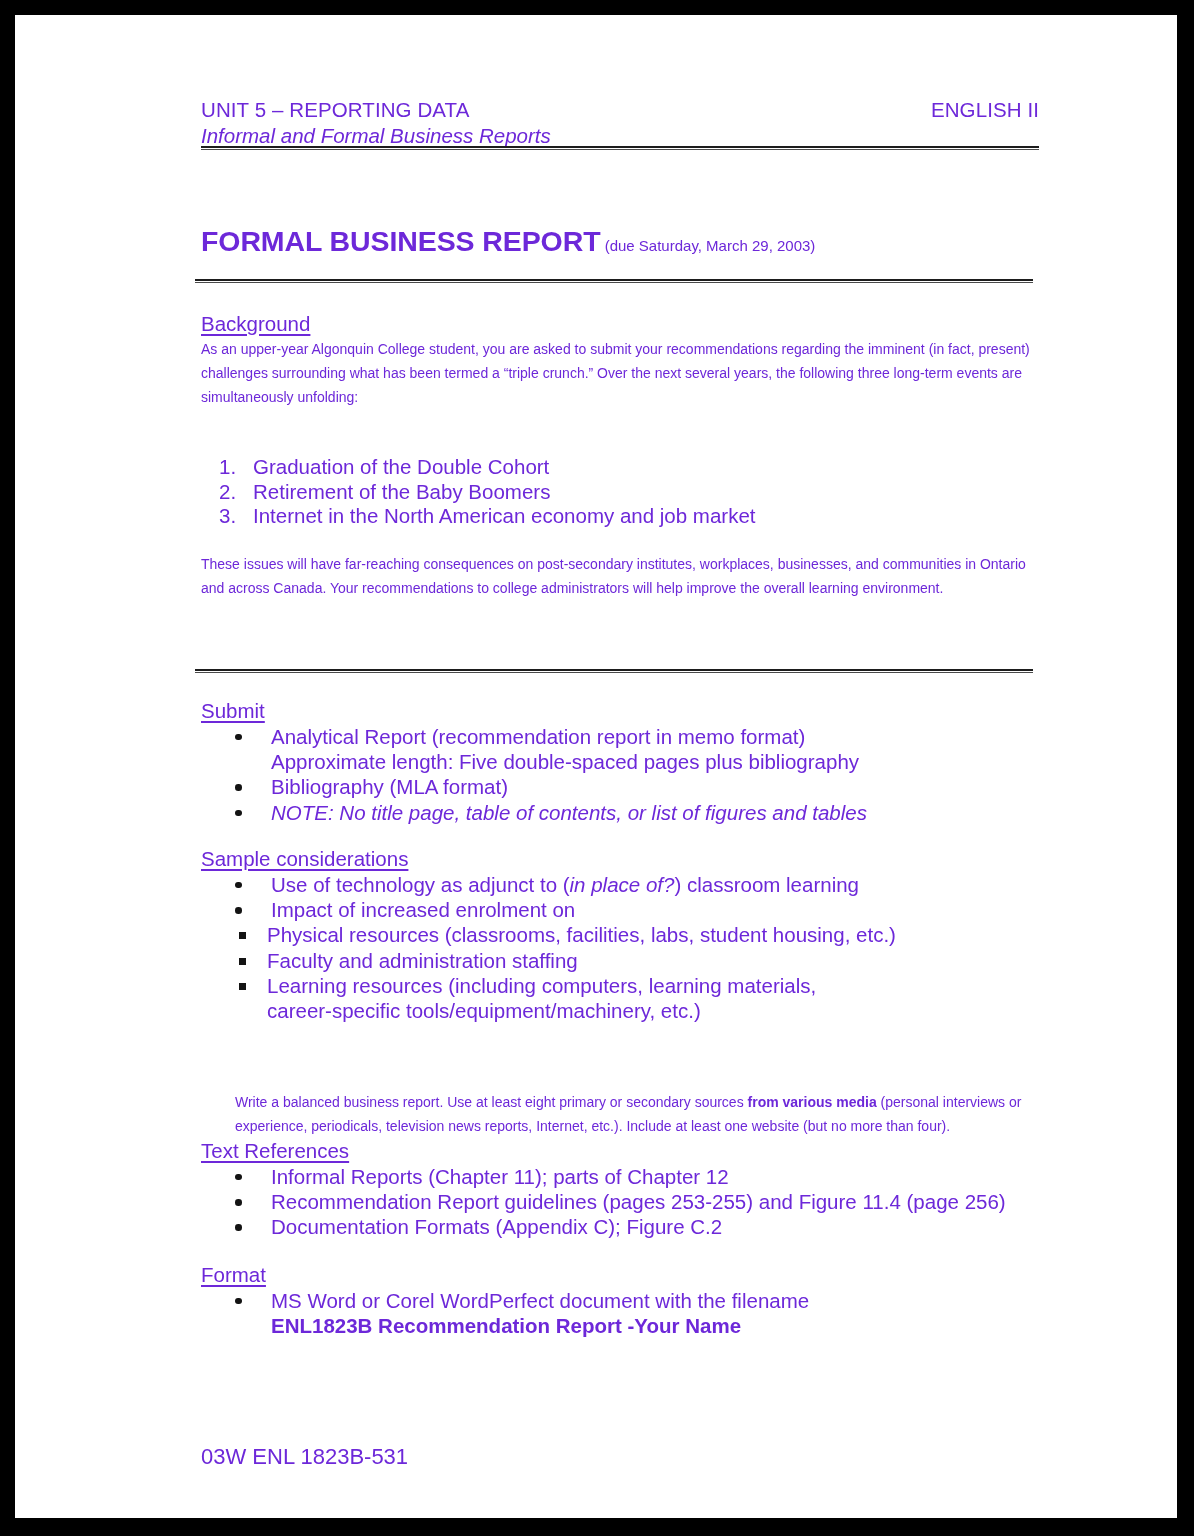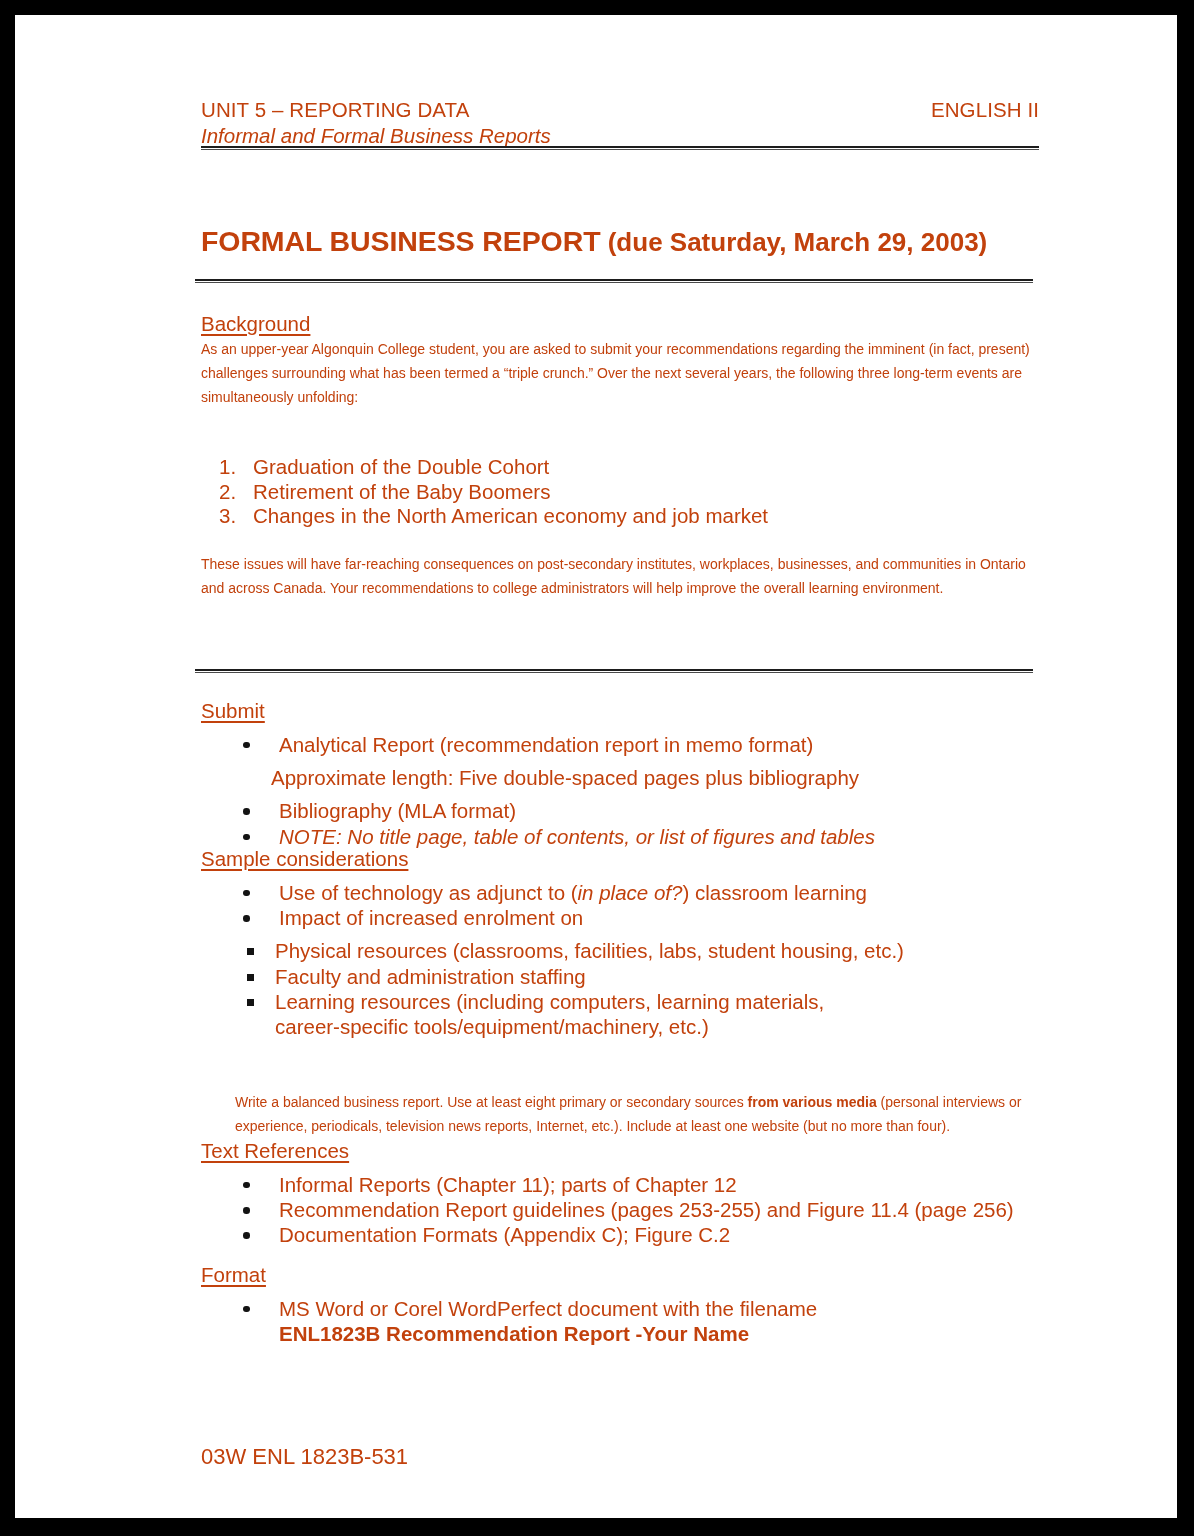--- a/index.html
+++ b/index.html
@@ -20,21 +20,21 @@
     background: #ffffff;
     overflow: hidden;
   }
 
   #sheet {
     position: absolute;
     left: 186px;
     top: 0;
     width: 838px;
     height: 100%;
-    color: #c2410c;
+    color: #6d28d9;
     font-size: 20.5px;
     line-height: 24.6px;
   }
 
   
   .hdr-row {
     display: flex;
     justify-content: space-between;
     align-items: baseline;
   }
@@ -55,22 +55,22 @@
   #rule-submit  { position: absolute; top: 654px; left: -6px; width: 838px; }
 
   
   #title-block { position: absolute; top: 214px; left: 0; width: 838px; }
   .title-main {
     font-size: 28.5px;
     font-weight: bold;
     letter-spacing: -0.1px;
   }
   .title-due {
-    font-size: 26px;
-    font-weight: bold;
+    font-size: 15px;
+    font-weight: normal;
     letter-spacing: 0;
   }
 
   
   .sec-head {
     font-size: 20.5px;
     text-decoration: underline;
     text-underline-offset: 2.5px;
     display: inline-block;
   }
@@ -89,21 +89,21 @@
   }
   ol.num li .n {
     position: absolute;
     left: 18px;
     width: 26px;
     text-align: left;
   }
 
   ul.disc, ul.sq {
     list-style: none;
-    margin: 8px;
+    margin: 0;
     padding: 0;
   }
   ul.disc > li {
     position: relative;
     padding-left: 70px;
     line-height: 25.4px;
     font-size: 20.5px;
   }
   ul.disc > li::before {
     content: "";
@@ -171,21 +171,21 @@
     <div id="rule-title" class="rule-double"></div>
 
     <div id="background-section">
       <div class="sec-head">Background</div>
       <div class="para">As an upper-year Algonquin College student, you are asked to submit your recommendations regarding the imminent (in fact, present) challenges surrounding what has been termed a “triple crunch.” Over the next several years, the following three long-term events are simultaneously unfolding:</div>
     </div>
 
     <ol id="triple-list" class="num">
       <li><span class="n">1.</span><span>Graduation of the Double Cohort</span></li>
       <li><span class="n">2.</span><span>Retirement of the Baby Boomers</span></li>
-      <li><span class="n">3.</span><span>Changes in the North American economy and job market</span></li>
+      <li><span class="n">3.</span><span>Internet in the North American economy and job market</span></li>
     </ol>
 
     <div id="consequences-paragraph" class="para">These issues will have far-reaching consequences on post-secondary institutes, workplaces, businesses, and communities in Ontario and across Canada. Your recommendations to college administrators will help improve the overall learning environment.</div>
 
     <div id="rule-submit" class="rule-double"></div>
 
     <div id="submit-section">
       <div class="sec-head">Submit</div>
       <ul class="disc">
         <li><span>Analytical Report (recommendation report in memo format)</span></li>

